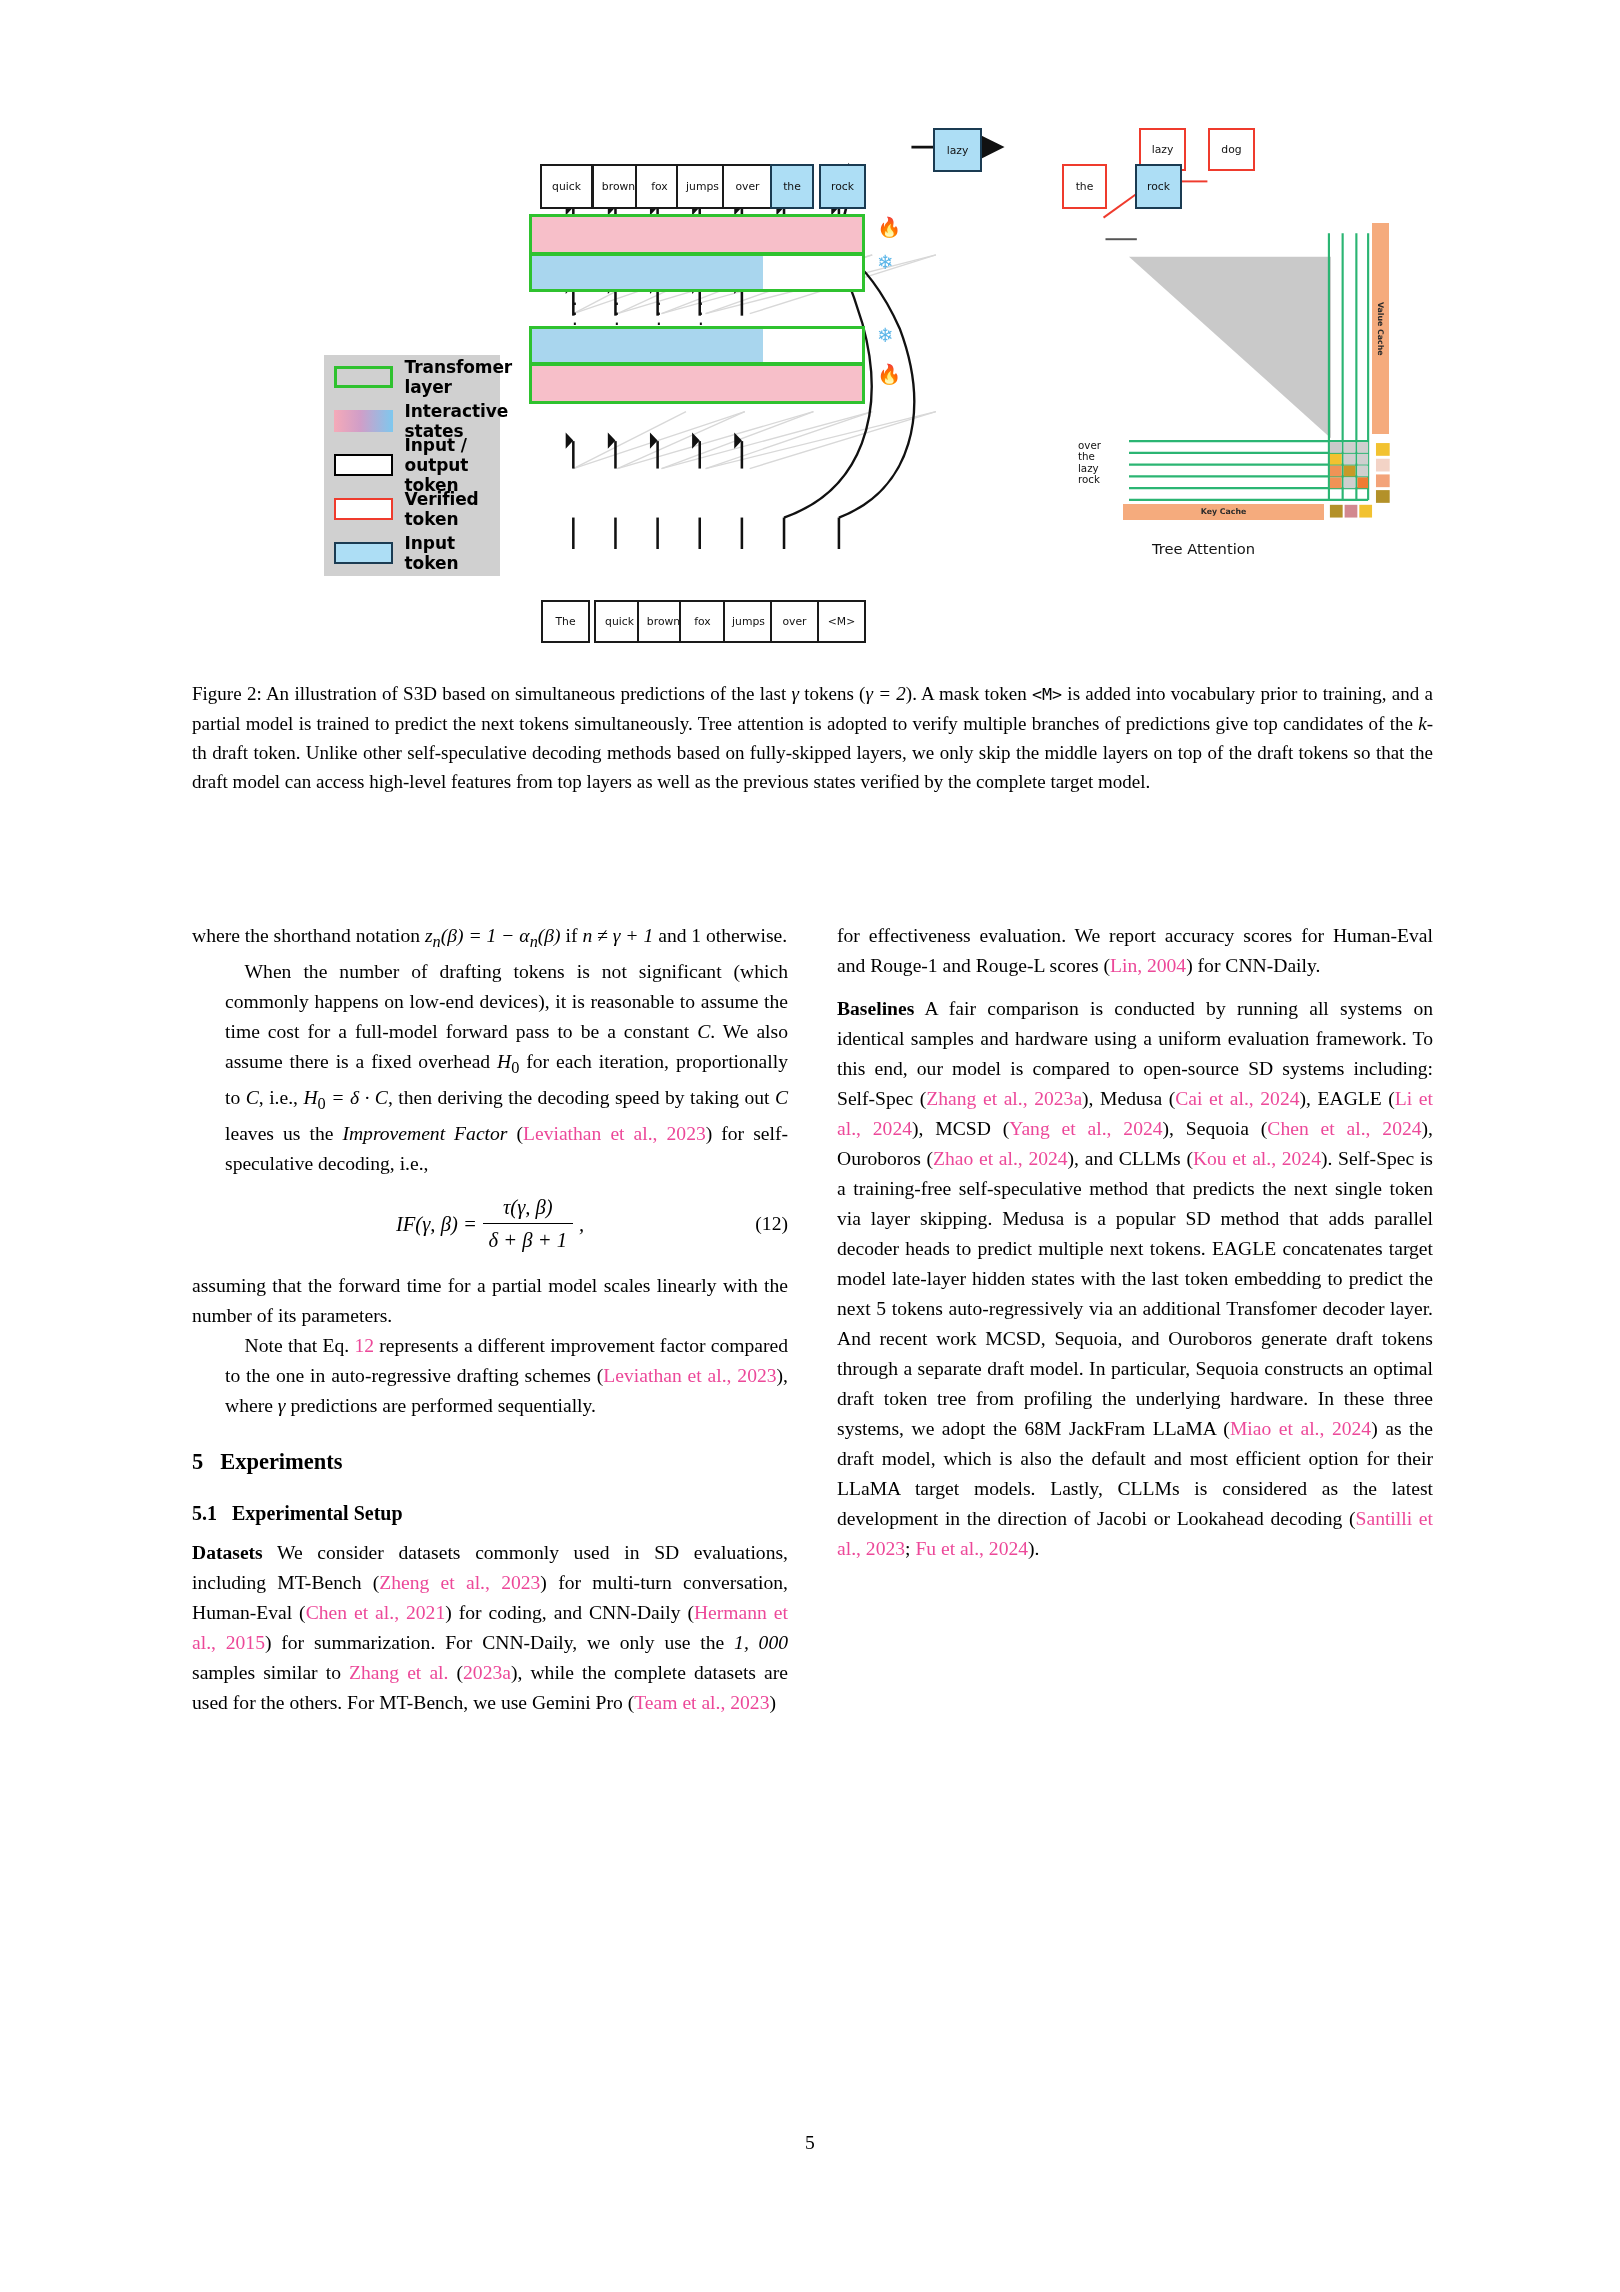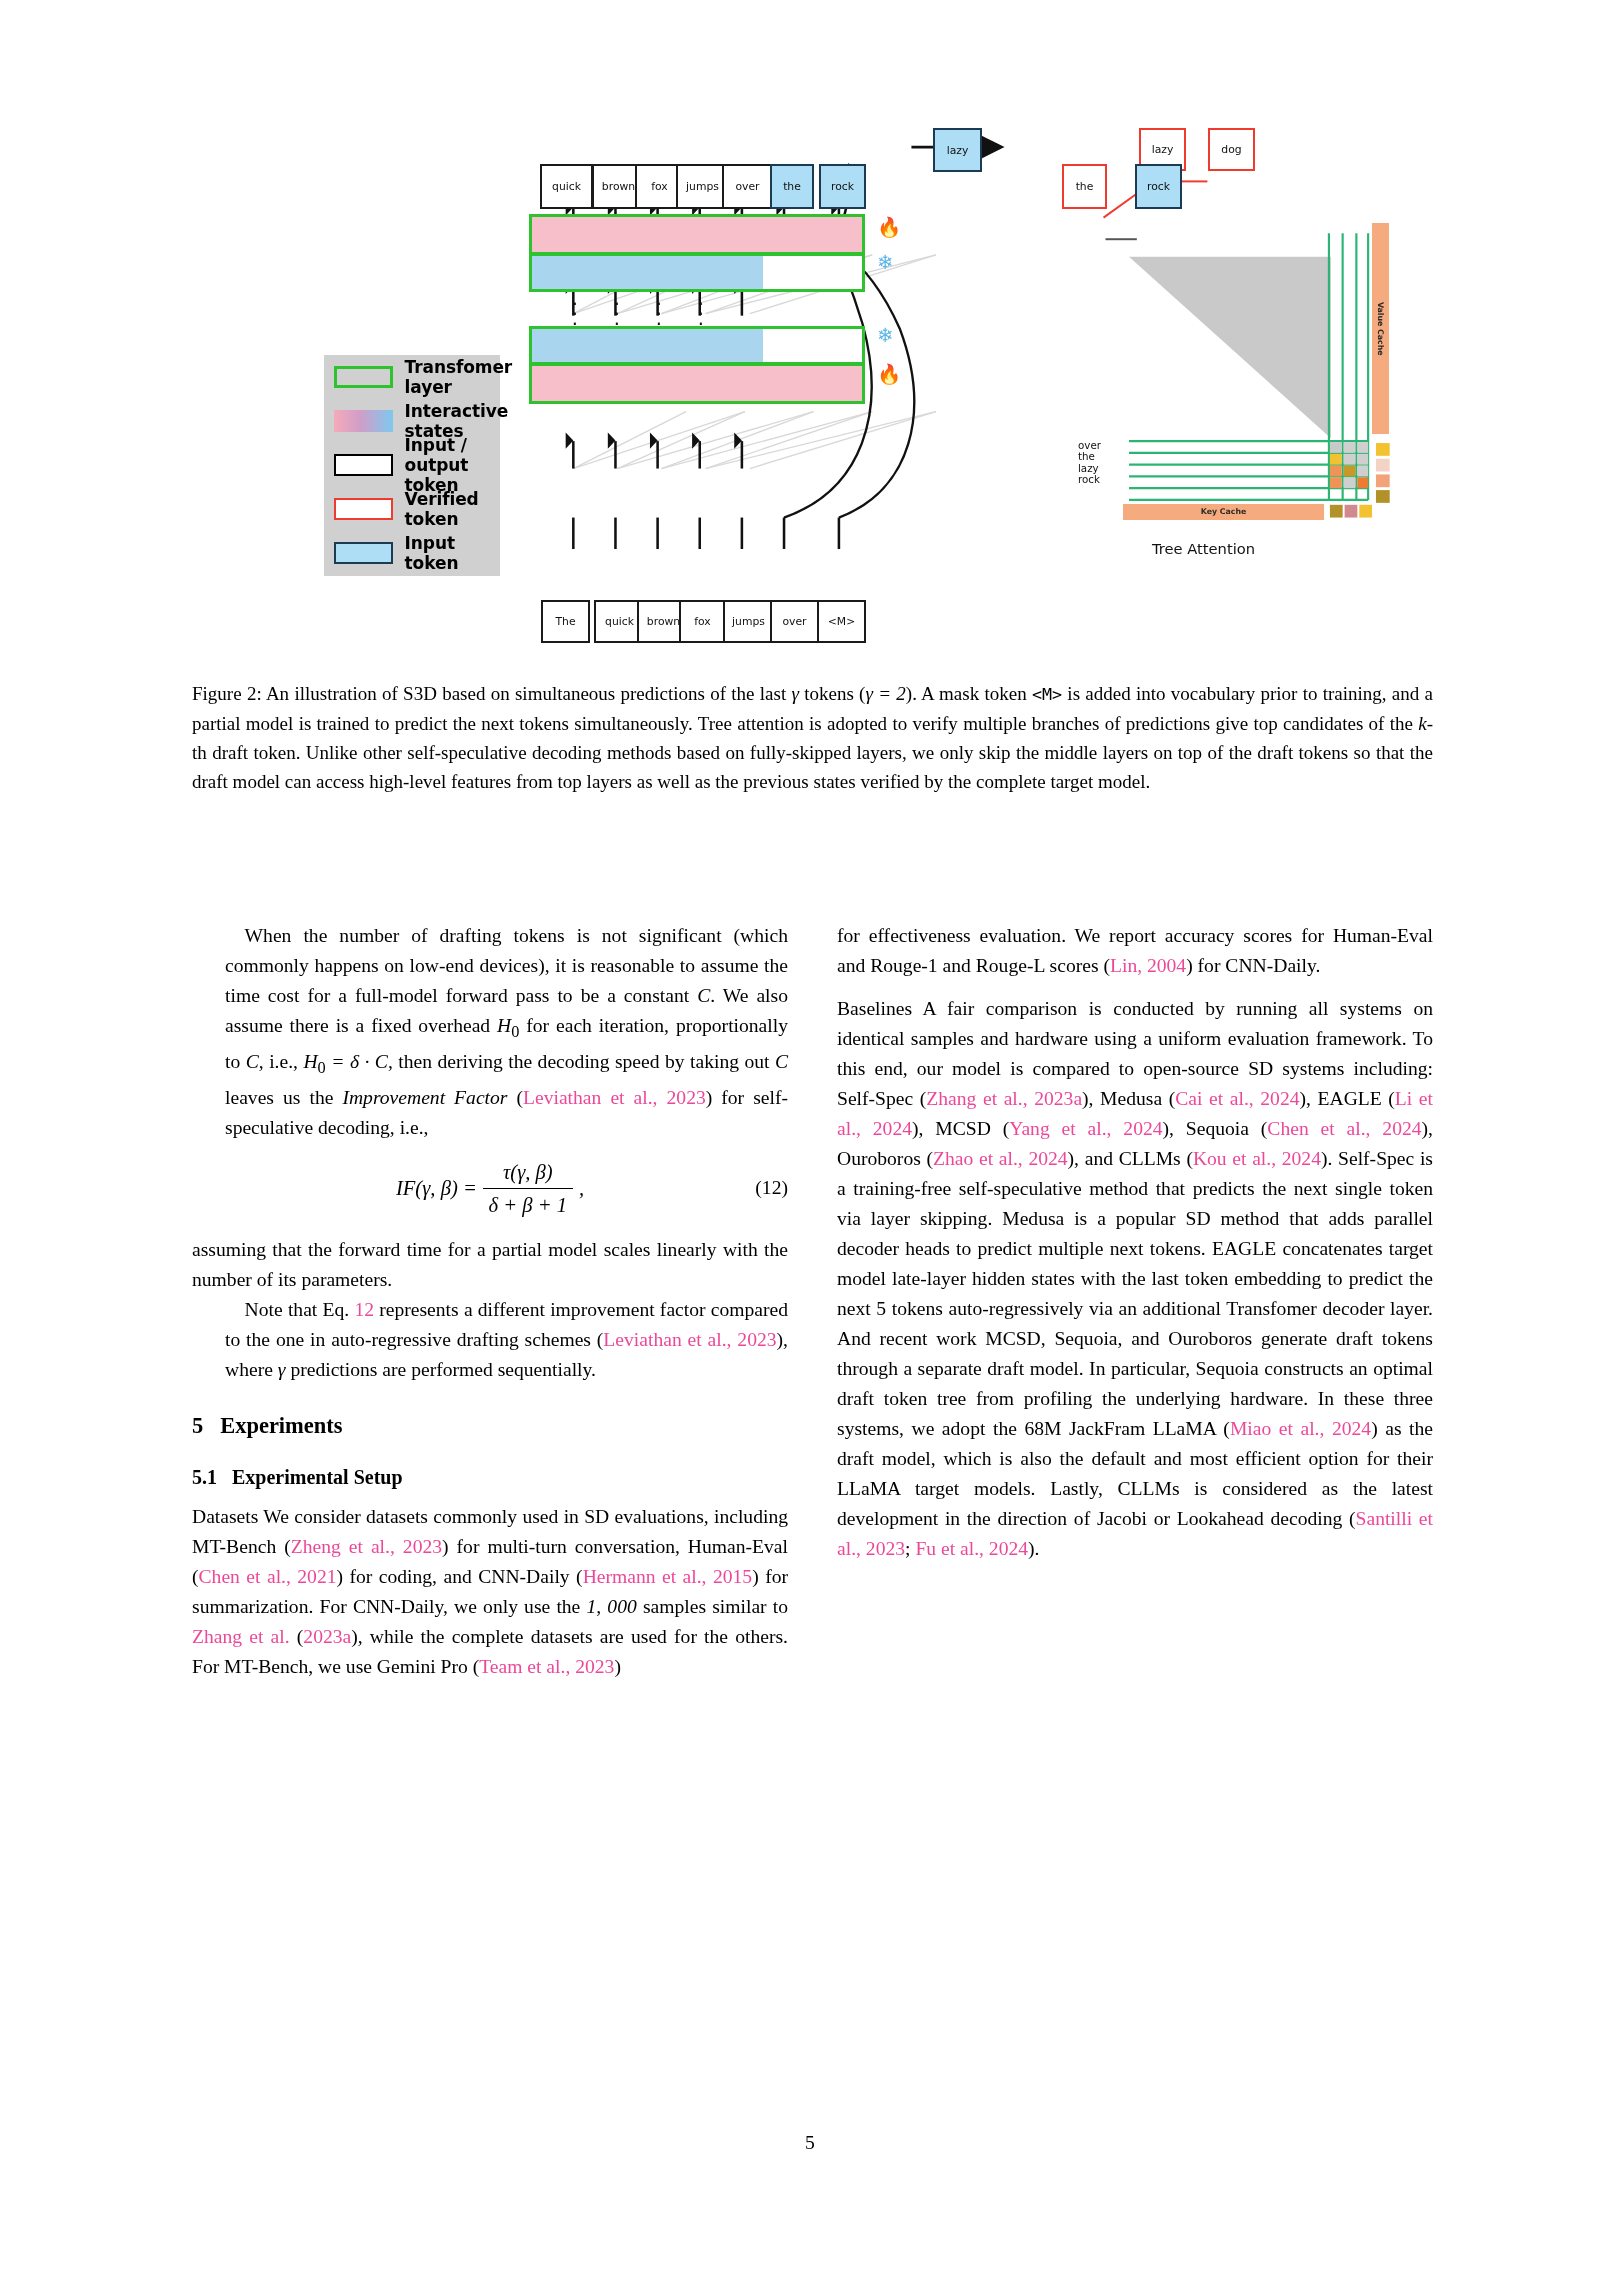--- a/index.html
+++ b/index.html
@@ -78,21 +78,21 @@
     font-size:19.6px;line-height:30px;text-align:justify;
     hyphens:none;
   }
   .col-left{left:0;}
   .col-right{left:645px;}
   p{margin:0;}
   .ind{text-indent:19.6px;margin-left:33px;}
   .cite{color:#ec4899;}
   .mi{font-family:"Liberation Serif", serif;font-style:italic;}
   .it{font-style:italic;}
-  .bf{font-weight:normal;}
+  .bf{font-weight:bold;}
 
   .eqwrap{display:flex;align-items:center;justify-content:center;
           margin:13.7px 0 15.7px 0;position:relative;}
   .eqbody{font-size:20.6px;display:flex;align-items:center;gap:5.9px;}
   .frac{display:inline-flex;flex-direction:column;align-items:center;
         vertical-align:middle;}
   .frac .num{padding:0 5.9px 1px 5.9px;}
   .frac .den{border-top:1.3px solid #000;padding:1px 5.9px 0 5.9px;}
   .eqnum{position:absolute;right:0;font-size:19.6px;}
 
@@ -330,20 +330,21 @@
   </div>
 
   <div class="caption">
     <span>Figure 2:</span><span> An illustration of S3D based on simultaneous predictions of the last </span><span class="mi">γ</span><span> tokens (</span><span class="mi">γ = 2</span><span>). A mask token </span><span style="font-family:'DejaVu Sans Mono',monospace;font-size:16.7px;">&lt;M&gt;</span><span> is added into vocabulary prior to training, and a partial model is trained to predict the next tokens simultaneously. Tree attention is adopted to verify multiple branches of predictions give top candidates of the </span><span class="mi">k</span><span>-th draft token. Unlike other self-speculative decoding methods based on fully-skipped layers, we only skip the middle layers on top of the draft tokens so that the draft model can access high-level features from top layers as well as the previous states verified by the complete target model.</span>
   </div>
 
   <div class="cols">
 
     <div class="col col-left">
 
+      <p><span>where the shorthand notation </span><span class="mi">z</span><sub class="mi">n</sub><span class="mi">(β) = 1 − α</span><sub class="mi">n</sub><span class="mi">(β)</span><span> if </span><span class="mi">n ≠ γ + 1</span><span> and 1 otherwise.</span></p>
 
       <p class="ind"><span>When the number of drafting tokens is not significant (which commonly happens on low-end devices), it is reasonable to assume the time cost for a full-model forward pass to be a constant </span><span class="mi">C</span><span>. We also assume there is a fixed overhead </span><span class="mi">H</span><sub>0</sub><span> for each iteration, proportionally to </span><span class="mi">C</span><span>, i.e., </span><span class="mi">H</span><sub>0</sub><span class="mi"> = δ · C</span><span>, then deriving the decoding speed by taking out </span><span class="mi">C</span><span> leaves us the </span><span class="it">Improvement Factor</span><span> (</span><a class="cite" href="#" style="text-decoration:none;">Leviathan et al., 2023</a><span>) for self-speculative decoding, i.e.,</span></p>
 
       <div class="eqwrap">
         <span class="eqbody">
           <span class="mi">IF(γ, β) =</span>
           <span class="frac">
             <span class="num mi">τ(γ, β)</span>
             <span class="den mi">δ + β + 1</span>
           </span>

